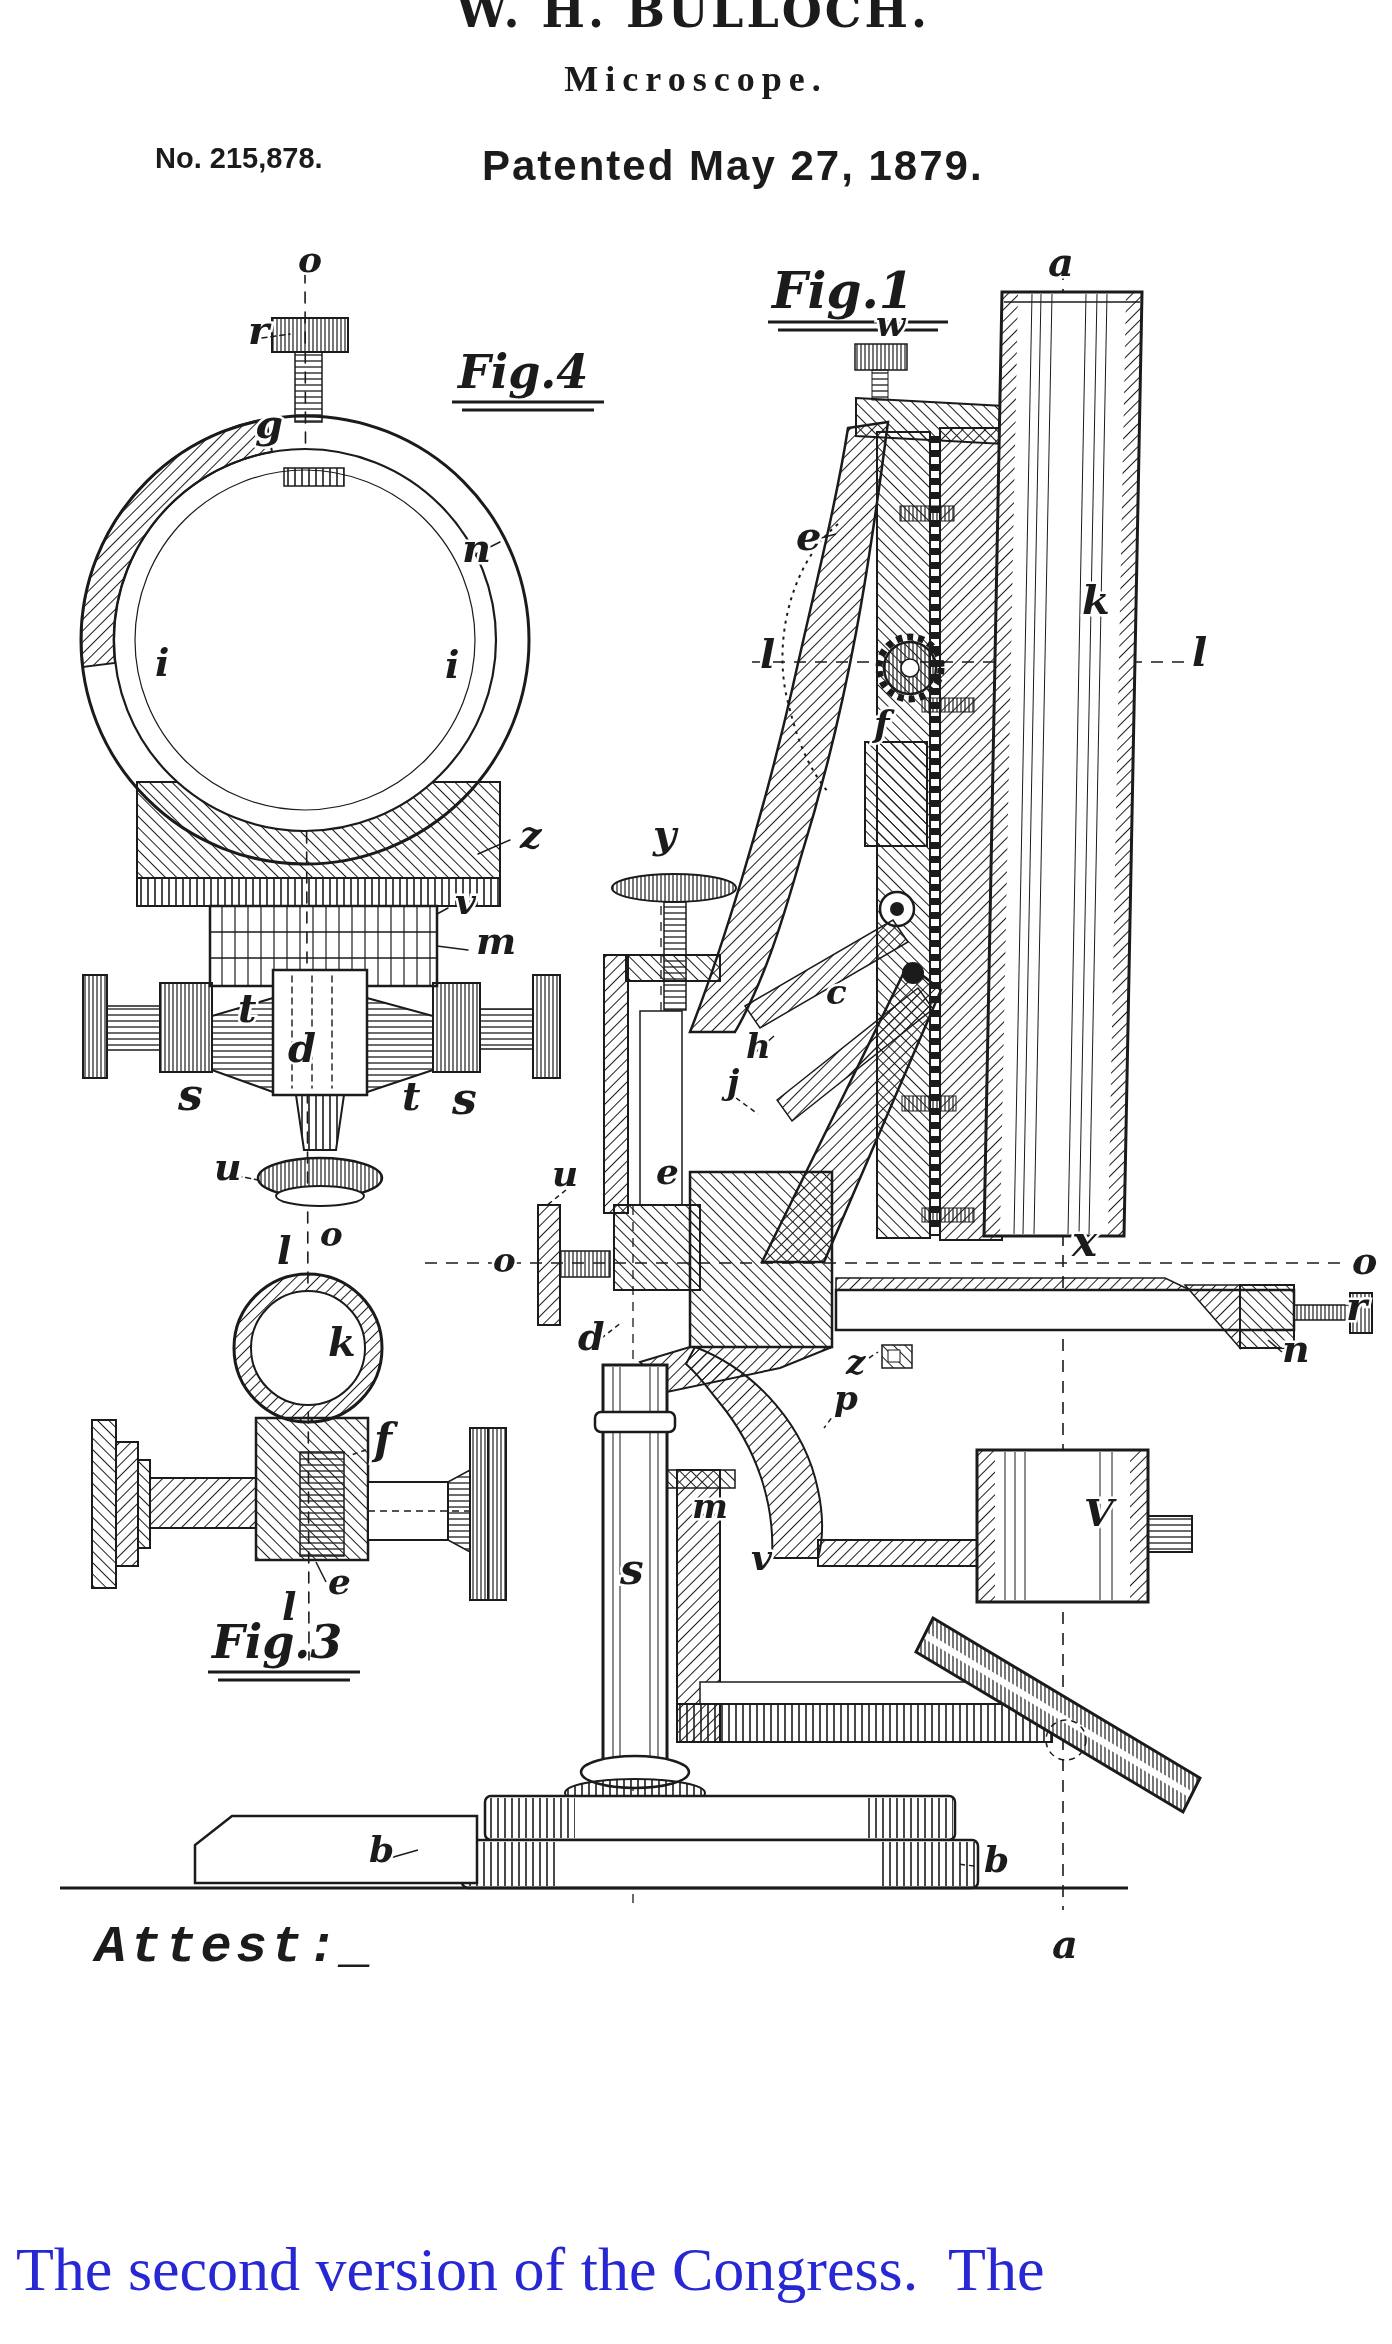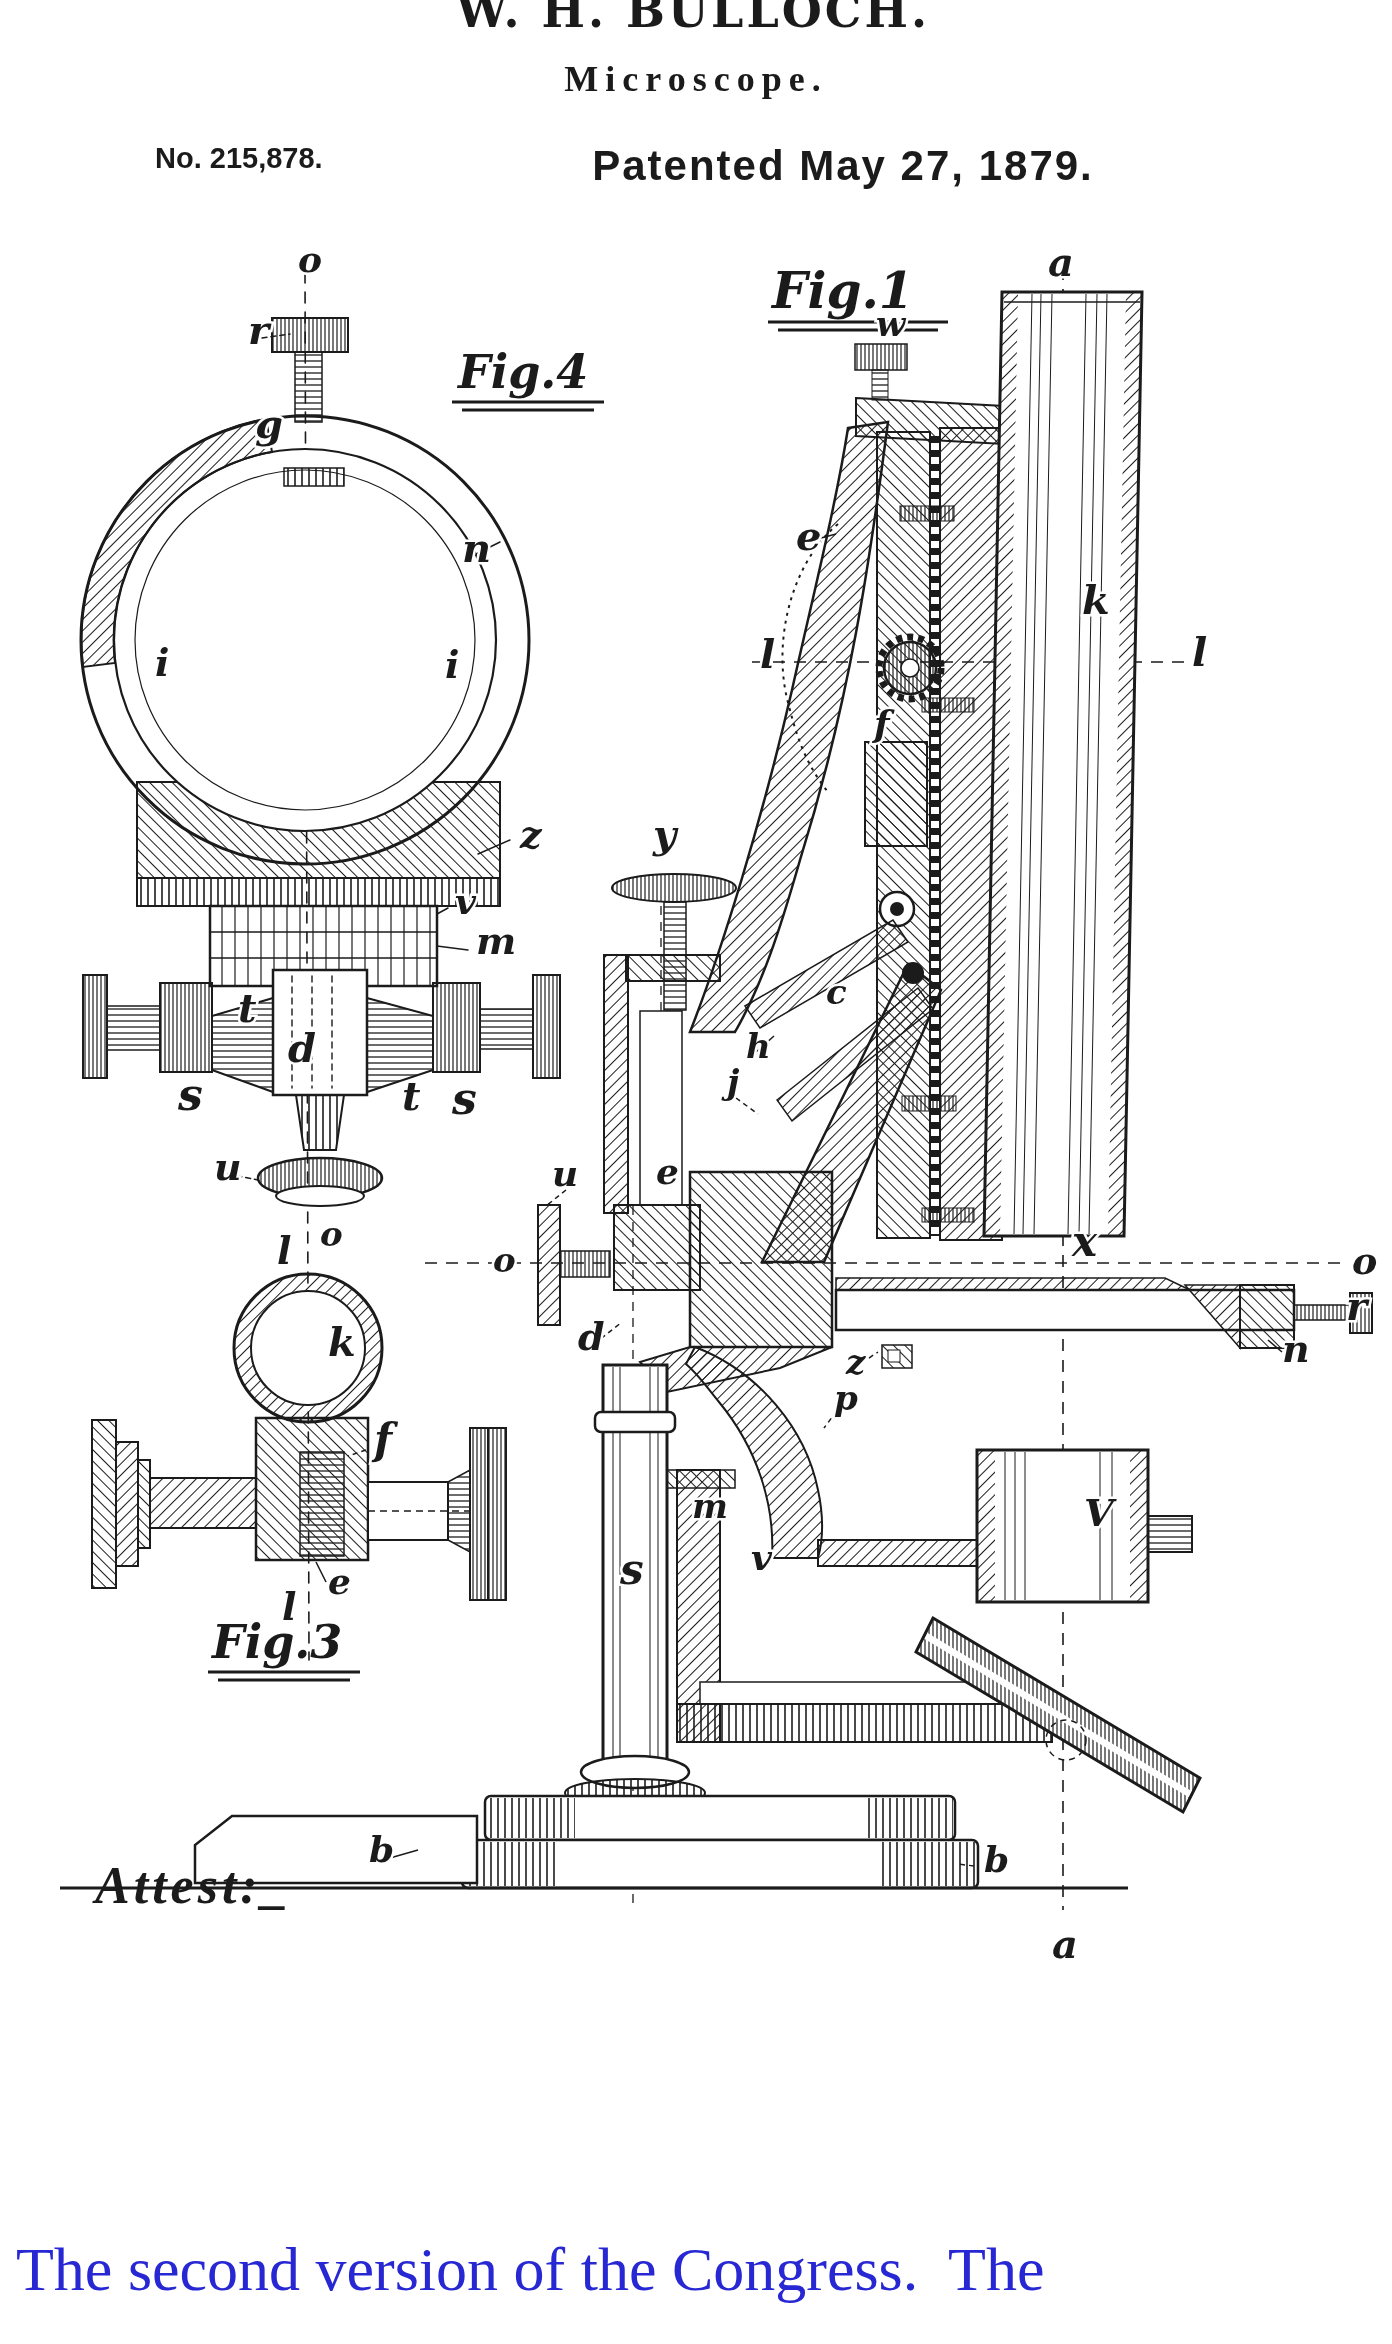--- a/index.html
+++ b/index.html
@@ -4,23 +4,23 @@
 <style>
   html,body{margin:0;padding:0;background:#ffffff;}
   body{width:1392px;height:2344px;position:relative;overflow:hidden;
        font-family:"Liberation Serif",serif;color:#1b1b1b;}
   .hdr{position:absolute;white-space:nowrap;}
   #inventor{left:693px;top:-16px;transform:translateX(-50%);
             font-family:"DejaVu Serif",serif;font-weight:bold;font-size:46px;letter-spacing:3px;}
   #doc-title{left:696px;top:58px;transform:translateX(-50%);
             font-family:Liberation Serif, serif;font-weight:bold;font-size:36px;letter-spacing:7px;}
   #patent-no{left:155px;top:142px;font-family:"Liberation Sans",sans-serif;font-weight:bold;font-size:29px;}
-  #patent-date{left:458px;top:142px;width:770px;text-align:center;
+  #patent-date{left:482px;top:142px;width:770px;text-align:left;
             font-family:"Liberation Sans",sans-serif;font-weight:bold;font-size:42px;letter-spacing:2px;}
-  #attest{position:absolute;left:95px;top:1856px;font-family:Liberation Serif, serif;
+  #attest{position:absolute;left:95px;top:1918px;font-family:Liberation Mono, monospace;
           font-style:italic;font-weight:bold;font-size:52px;letter-spacing:4px;}
   #caption{position:absolute;left:16px;top:2052px;width:1372px;
            font-family:"Liberation Serif",serif;font-size:62px;line-height:87px;
            color:#2727d3;white-space:pre;}
   svg{position:absolute;left:0;top:0;}
   .lbl{font-family:"DejaVu Serif",serif;font-style:italic;font-weight:bold;fill:#1b1b1b;
        paint-order:stroke;stroke:#ffffff;stroke-width:5px;}
   .fig-title{font-family:"DejaVu Serif",serif;font-style:italic;font-weight:bold;fill:#1b1b1b;}
   .ink{stroke:#1b1b1b;}
 </style>

